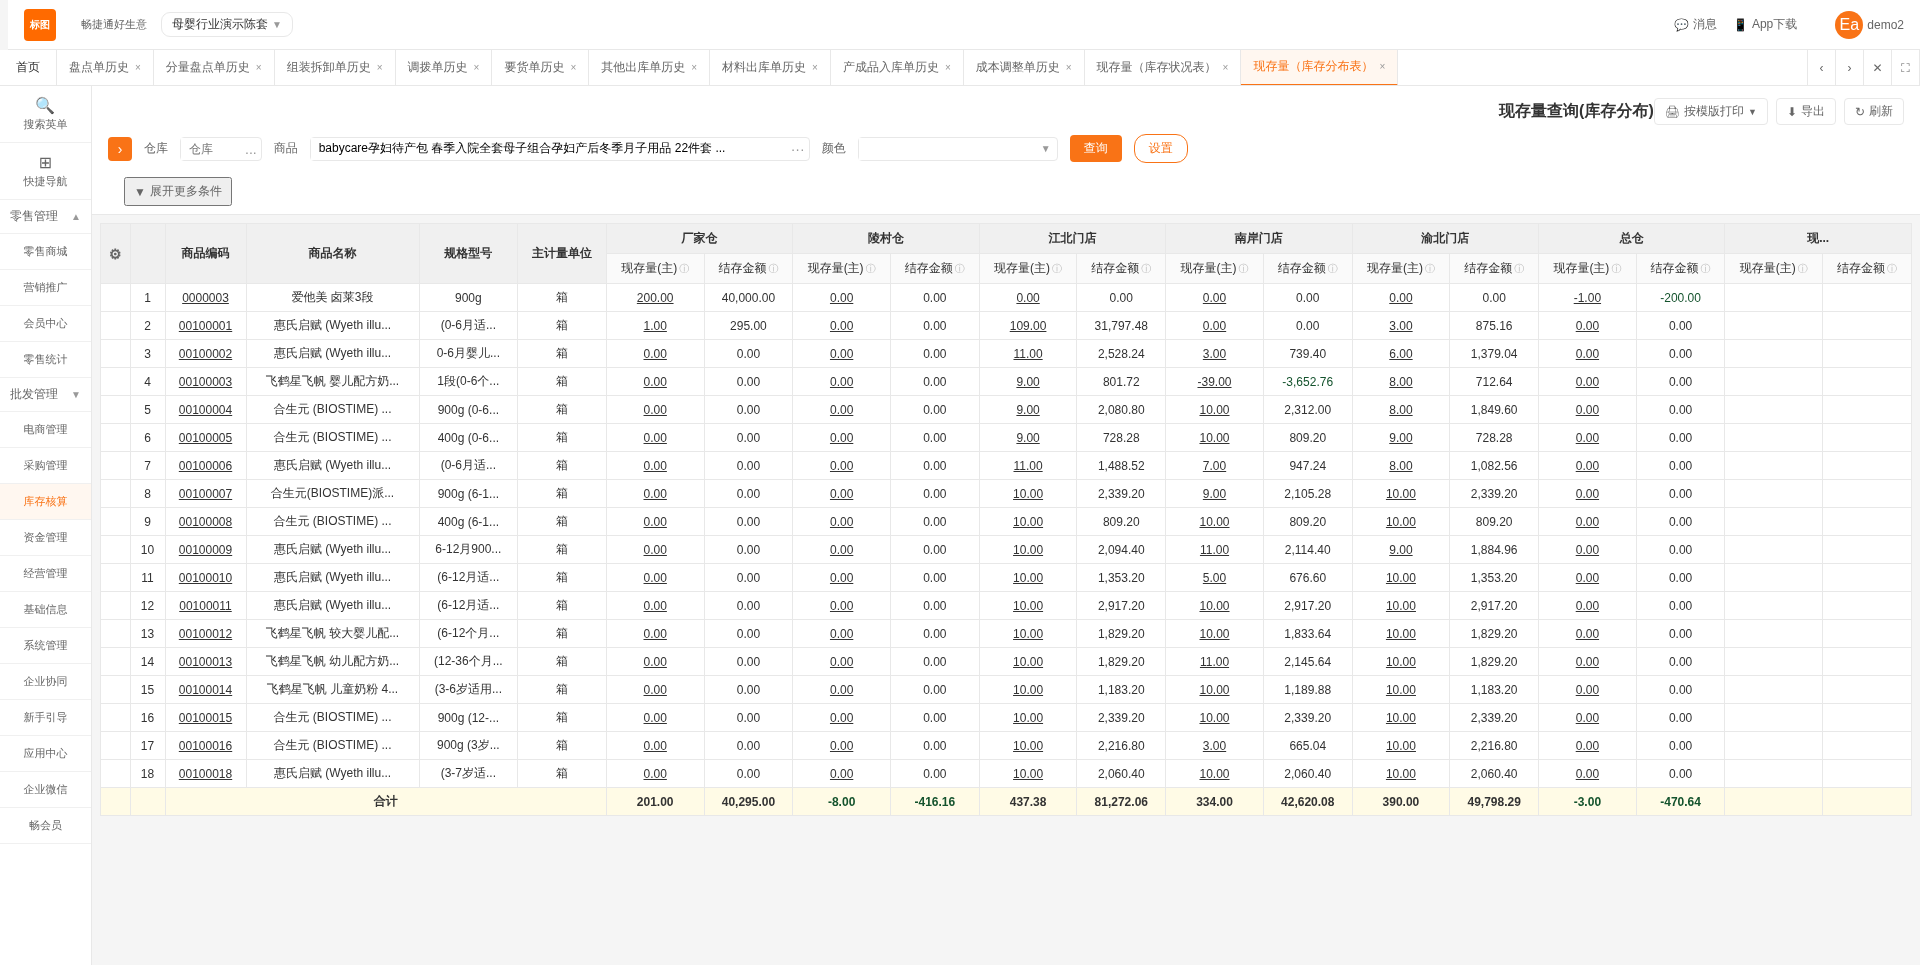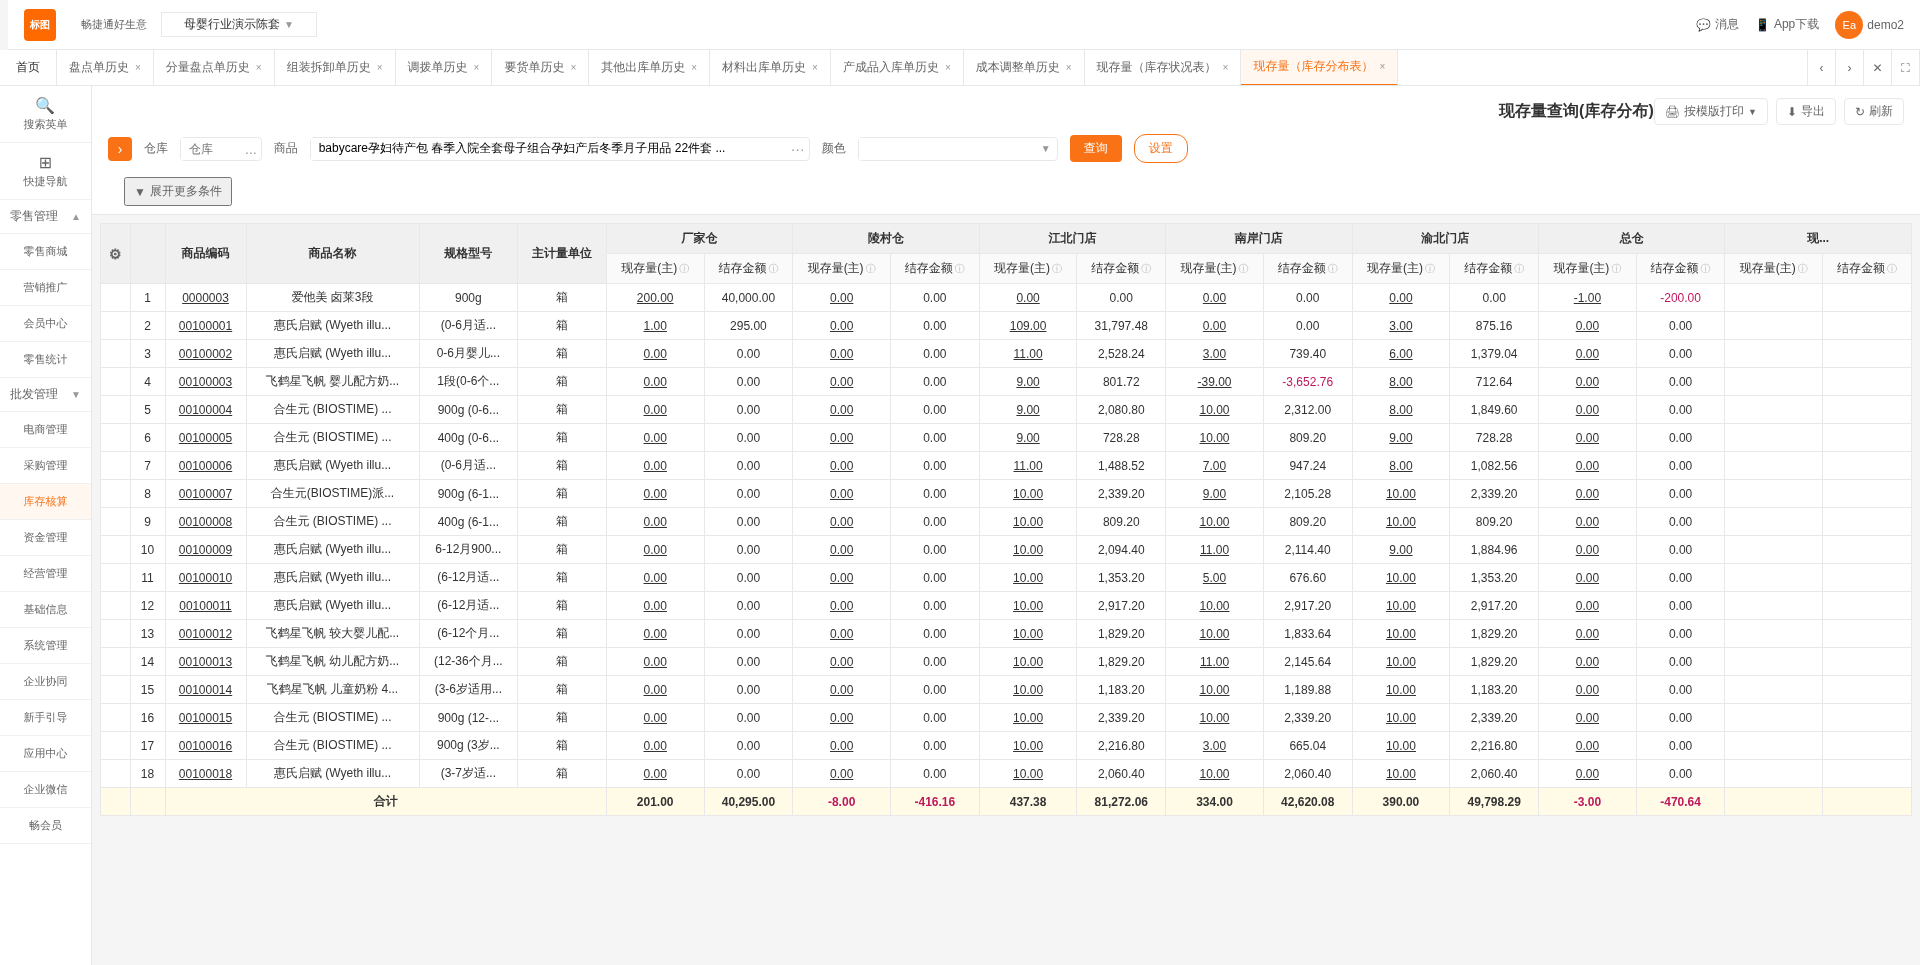--- a/index.html
+++ b/index.html
@@ -35,21 +35,21 @@
       display: flex; align-items: center; gap: 16px;
     }
     .top-bar-right-item {
       display: flex; align-items: center; gap: 4px;
       color: #666; font-size: 12px; cursor: pointer;
     }
     .avatar {
       width: 28px; height: 28px; border-radius: 50%;
       background: #ccc;
       display: flex; align-items: center; justify-content: center;
-      font-size: 11px; color: #fff; background: #f97316;
+      font-size: 16px; color: #fff; background: #f97316; margin-left: 22px;
     }
 
     
     .nav-tabs {
       position: fixed;
       top: 50px; left: 0; right: 0;
       height: 36px;
       background: #fff;
       display: flex;
       align-items: center;
@@ -216,21 +216,21 @@
       color: #333;
       white-space: nowrap;
     }
     .data-table td {
       border: 1px solid #e8e8e8;
       padding: 5px 8px;
       text-align: center;
       color: #333;
       white-space: nowrap;
     }
-    .data-table .negative { color: #be185d; }
+    .data-table .negative { color: #14532d; }
     .data-table .underline { text-decoration: underline; cursor: pointer; color: #333; }
     .group-header th {
       background: #f0f0f0;
       text-align: center;
       font-weight: 600;
     }
     .col-settings {
       width: 28px;
     }
     .footer-row td {
@@ -261,21 +261,21 @@
 </head>
 <body>
 
 <div class="top-bar">
   <div class="top-bar-logo">
     <div class="logo-icon">标图</div>
     <div class="logo-text">
       <div>畅捷通好生意</div>
     </div>
 
-    <div style="display:flex;align-items:center;gap:4px;margin-left:8px;border:1px solid #e8e8e8;border-radius:0;padding:3px 22px;cursor:pointer;font-size:12px;color:#333;justify-content:center;">
+    <div style="display:flex;align-items:center;gap:4px;margin-left:8px;border:1px solid #e8e8e8;border-radius:9px;padding:3px 10px;cursor:pointer;font-size:12px;color:#333;justify-content:center;">
       母婴行业演示陈套
       <span style="font-size:10px;color:#999;">▼</span>
     </div>
   </div>
   <div class="top-bar-right">
     <div class="top-bar-right-item">
       <span>💬</span>
       <span>消息</span>
     </div>
     <div class="top-bar-right-item">

